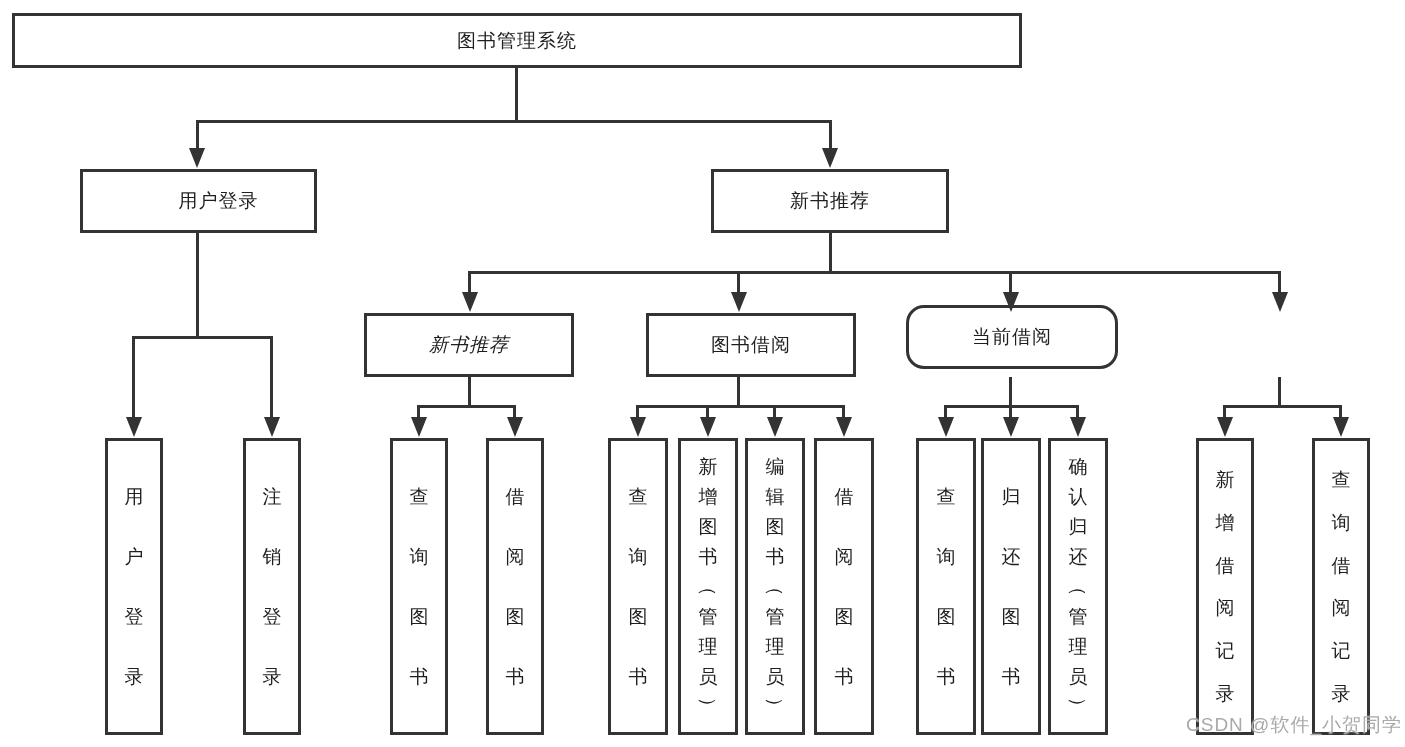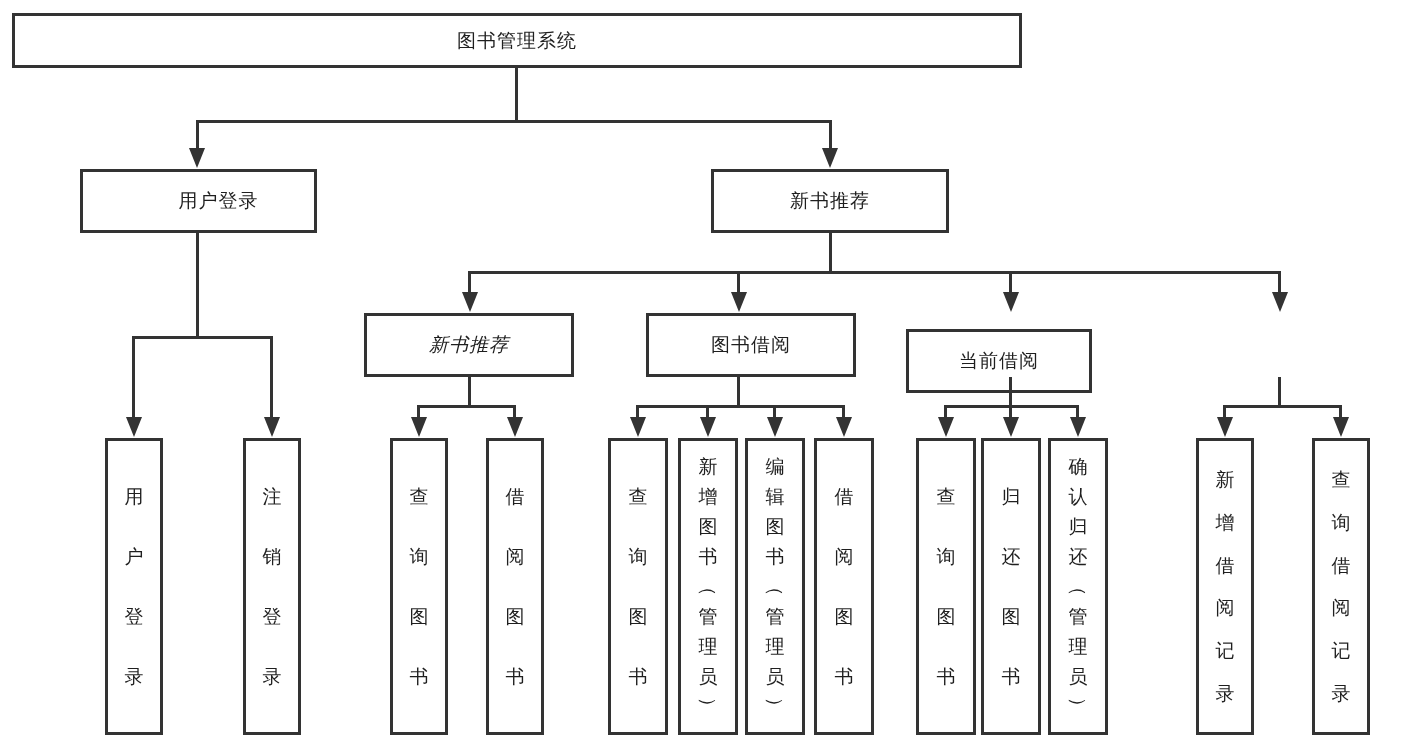--- a/index.html
+++ b/index.html
@@ -46,21 +46,21 @@
   <div class="box hbox" style="left:711px; top:169px; width:238px; height:64px;">
     <span>新书推荐</span>
   </div>
 
   <div class="box hbox" style="left:364px; top:313px; width:210px; height:64px;font-style:italic;">
     <span>新书推荐</span>
   </div>
   <div class="box hbox" style="left:634px; top:313px; width:210px; height:64px;margin-left:12px;">
     <span>图书借阅</span>
   </div>
-  <div class="box hbox" style="left:906px; top:329px; width:186px; height:64px;">
+  <div class="box hbox" style="left:906px; top:305px; width:212px; height:64px;border-radius:18px;">
     <span>当前借阅</span>
   </div>
 
   <div class="box" style="left:105px; top:438px; width:58px; height:297px;">
     <div class="vcol vtext">
         <span>用</span>
         <span>户</span>
         <span>登</span>
         <span>录</span>
       </div>
@@ -237,14 +237,15 @@
   <div class="line" style="left:1076px; top:405px; width:3px; height:18px;"></div>
   <div class="arrow" style="left:1070px; top:417px;"></div>
 
   <div class="line" style="left:1278px; top:377px; width:3px; height:30px;"></div>
   <div class="line" style="left:1223px; top:405px; width:119px; height:3px;"></div>
   <div class="line" style="left:1223px; top:405px; width:3px; height:18px;"></div>
   <div class="arrow" style="left:1217px; top:417px;"></div>
   <div class="line" style="left:1339px; top:405px; width:3px; height:18px;"></div>
   <div class="arrow" style="left:1333px; top:417px;"></div>
 
+  <div class="watermark">CSDN @软件_小贺同学</div>
 
 </div>
 
 </body></html>

